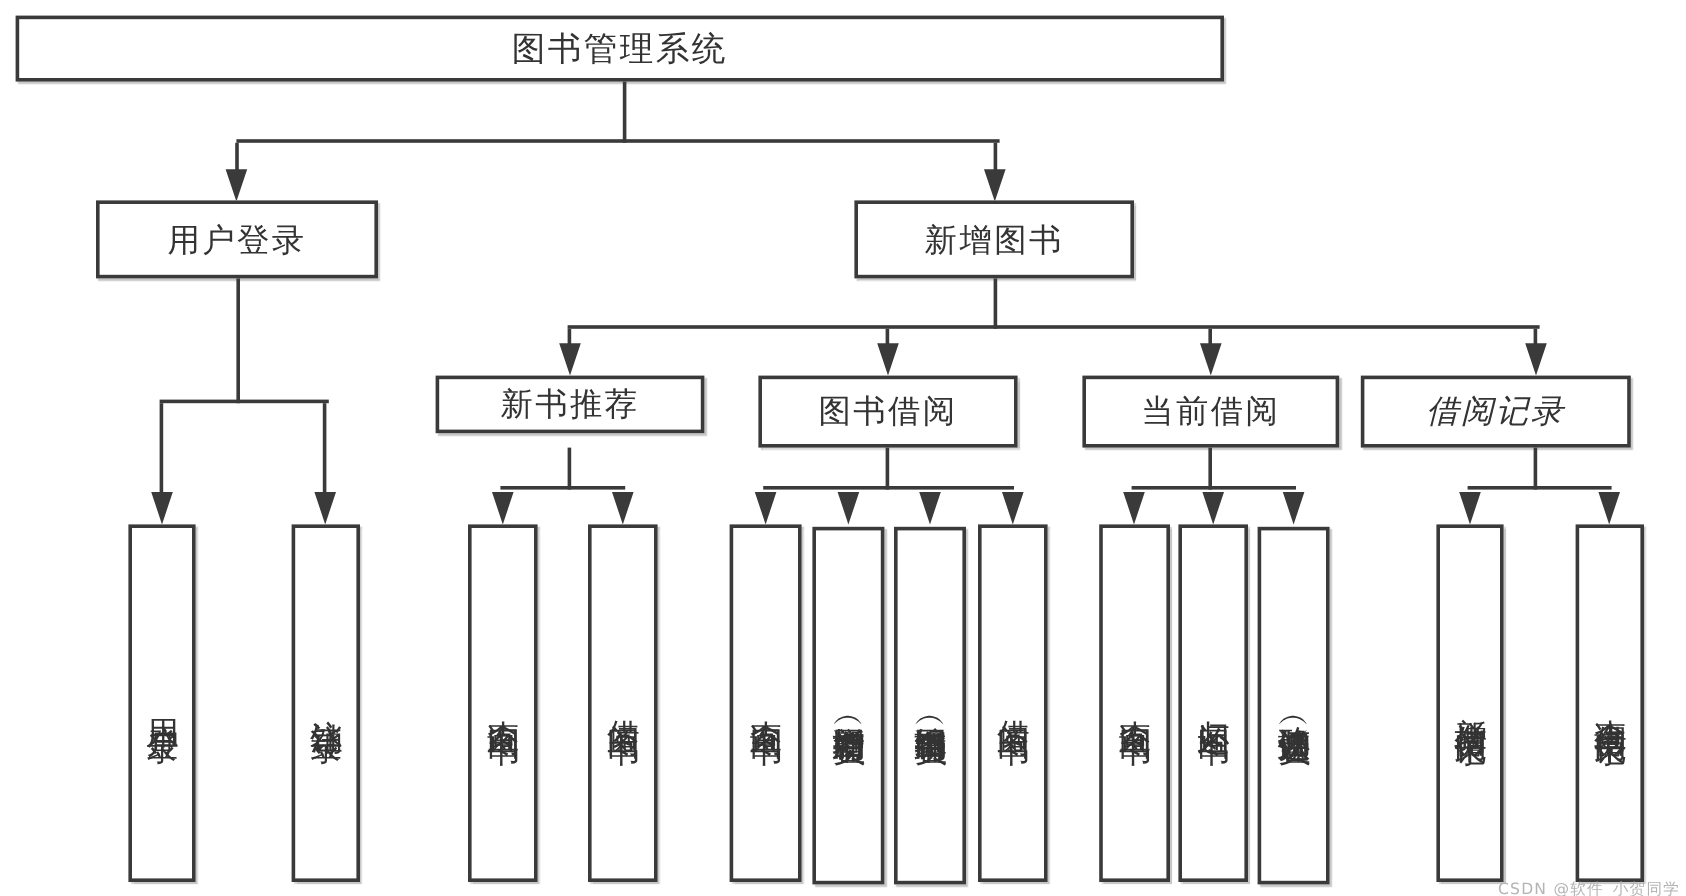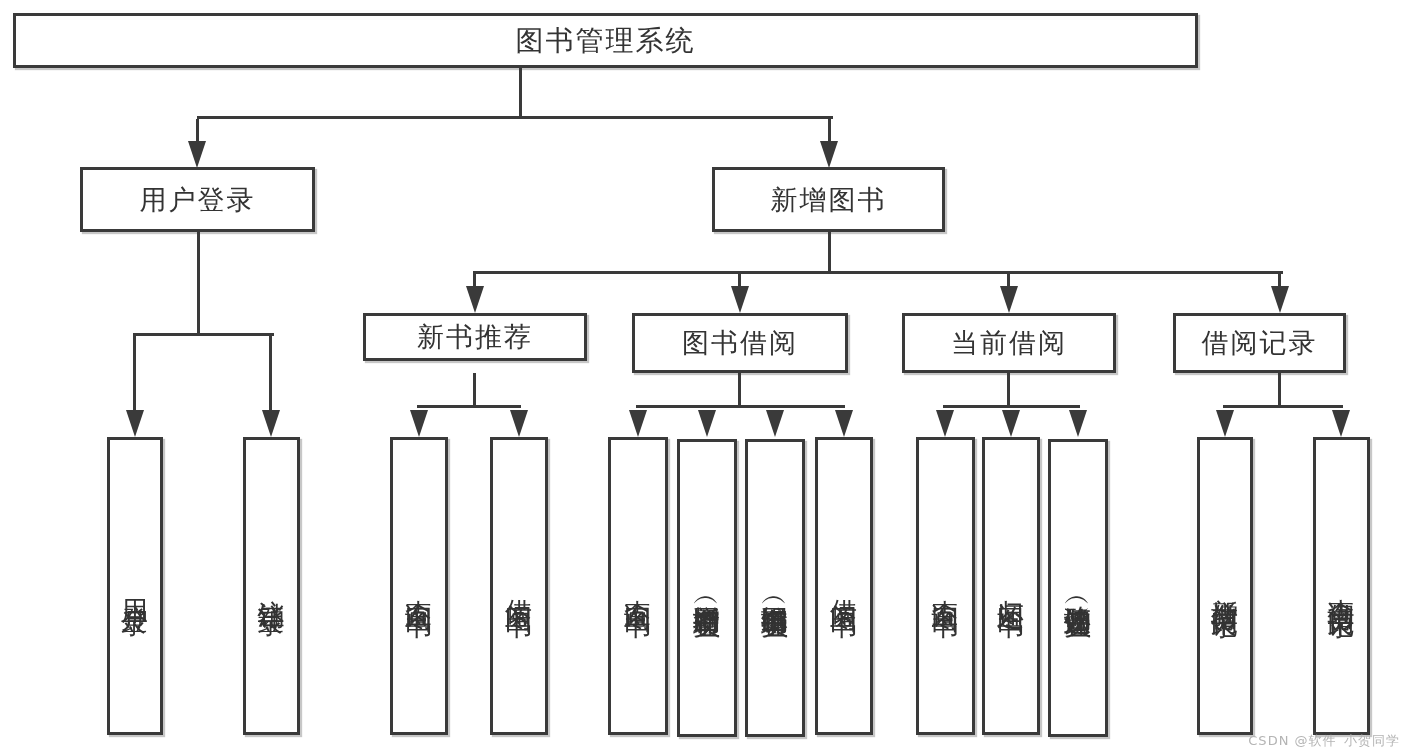--- a/index.html
+++ b/index.html
@@ -34,21 +34,21 @@
     position:absolute;left:1140px;top:712px;width:260px;
     text-align:right;font-size:13px;color:#b4b4b4;letter-spacing:1px;
     white-space:nowrap;z-index:10;margin-top:20px;
   }
 </style>
 </head>
 <body>
 
 <div id="stage">
 
-  <div class="node h-label root-box" style="left:13px;top:13px;width:1185px;height:55px;">图书管理系统</div>
+  <div class="node h-label root-box" style="left:13px;top:13px;width:1007px;height:55px;">图书管理系统</div>
 
   <div class="line vline" style="left:519px;top:68px;height:51px;"></div>
   <div class="line hline" style="left:197px;top:116px;width:636px;"></div>
   <div class="line vline" style="left:196px;top:119px;height:25px;"></div>
   <div class="arrow" style="left:188px;top:141px;"></div>
   <div class="line vline" style="left:828px;top:119px;height:25px;"></div>
   <div class="arrow" style="left:820px;top:141px;"></div>
 
   <div class="node h-label" style="left:80px;top:167px;width:235px;height:65px;">用户登录</div>
   <div class="node h-label" style="left:712px;top:167px;width:233px;height:65px;">新增图书</div>
@@ -67,21 +67,21 @@
   <div class="line vline" style="left:738px;top:274px;height:14px;"></div>
   <div class="arrow" style="left:731px;top:286px;"></div>
   <div class="line vline" style="left:1007px;top:274px;height:14px;"></div>
   <div class="arrow" style="left:1000px;top:286px;"></div>
   <div class="line vline" style="left:1278px;top:274px;height:14px;"></div>
   <div class="arrow" style="left:1271px;top:286px;"></div>
 
   <div class="node h-label" style="left:363px;top:313px;width:224px;height:48px;">新书推荐</div>
   <div class="node h-label" style="left:902px;top:313px;width:214px;height:60px;">当前借阅</div>
   <div class="node h-label" style="left:632px;top:313px;width:216px;height:60px;">图书借阅</div>
-  <div class="node h-label" style="left:1173px;top:313px;width:173px;height:60px;">借阅记录</div>
+  <div class="node h-label" style="left:1134px;top:313px;width:225px;height:60px;font-style:italic;">借阅记录</div>
 
   <div class="line vline" style="left:473px;top:373px;height:35px;"></div>
   <div class="line hline" style="left:417px;top:405px;width:104px;"></div>
   <div class="arrow" style="left:410px;top:410px;"></div>
   <div class="arrow" style="left:510px;top:410px;"></div>
 
   <div class="line vline" style="left:738px;top:373px;height:35px;"></div>
   <div class="line hline" style="left:636px;top:405px;width:209px;"></div>
   <div class="arrow" style="left:629px;top:410px;"></div>
   <div class="arrow" style="left:698px;top:410px;"></div>

